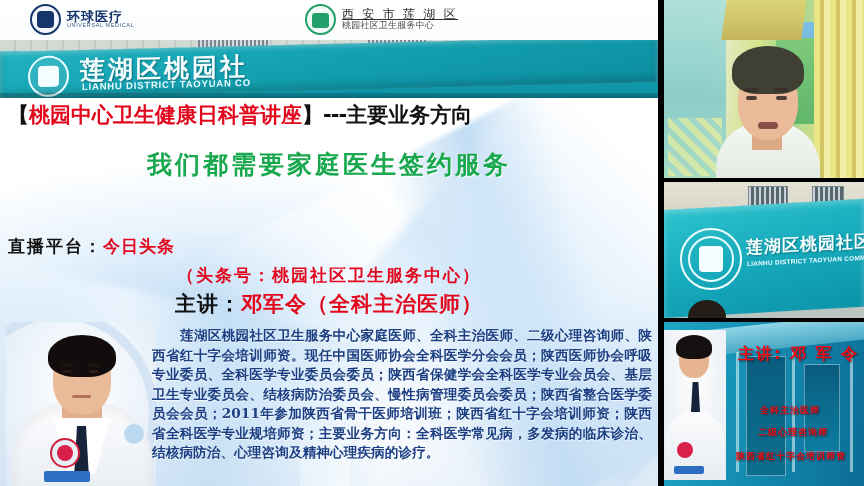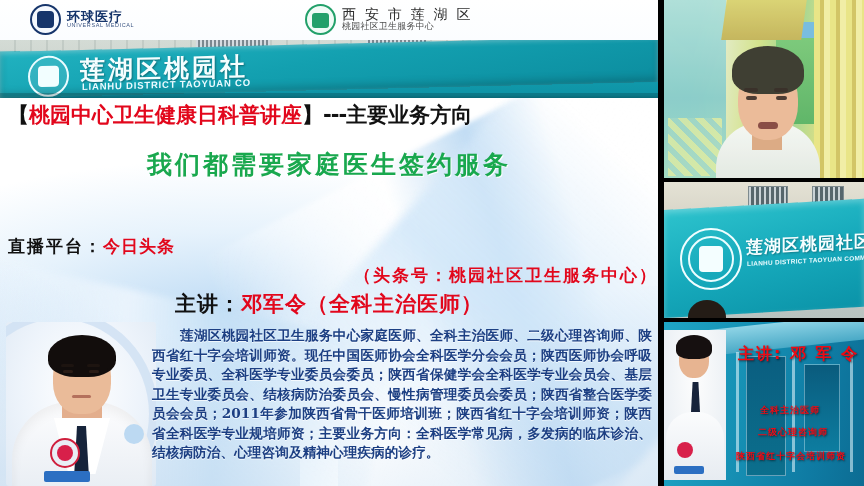--- a/index.html
+++ b/index.html
@@ -3,21 +3,21 @@
 <meta charset="utf-8">
 <style>
   html,body{margin:0;padding:0;background:#000;}
   body{width:864px;height:486px;overflow:hidden;
        font-family:"Liberation Sans","DejaVu Sans",sans-serif;}
 
   #stage{position:relative;width:864px;height:486px;background:#000;overflow:hidden;}
 
   
   #slide{position:absolute;left:0;top:0;width:658px;height:486px;overflow:hidden;
-         background:#ffffff;}
+         background:#ffffff;padding-left:12px;}
 
   
   #slide .swirl-a{position:absolute;left:-120px;top:110px;width:900px;height:420px;
       background:radial-gradient(ellipse 560px 210px at 38% 48%,
         rgba(188,218,244,.95) 0%, rgba(214,234,250,.6) 38%, rgba(255,255,255,0) 72%);}
   #slide .swirl-b{position:absolute;left:260px;top:120px;width:520px;height:380px;
       transform:rotate(-27deg);
       background:linear-gradient(100deg, rgba(255,255,255,0) 0%, rgba(255,255,255,.92) 34%,
         rgba(173,209,240,.75) 50%, rgba(255,255,255,.9) 64%, rgba(255,255,255,0) 100%);
       filter:blur(2px);}
@@ -47,21 +47,21 @@
       border-radius:50%;background:#1b5fa8;box-shadow:8px 7px 0 0 #2f86d4,-1px 11px 0 0 #4aa3e0;}
   .mk-green{border:2px solid #23a06a;background:#f0fbf6;}
   .mk-green::after{content:"";position:absolute;left:5px;top:7px;right:5px;bottom:5px;
       border-radius:3px;background:#23a06a;}
   .logo .txt{line-height:1.05;}
   .logo .cn{font-size:14px;font-weight:bold;letter-spacing:1px;white-space:nowrap;}
   .logo .en{font-size:5.5px;letter-spacing:.6px;white-space:nowrap;opacity:.85;}
   #logo1{left:30px;} #logo1 .cn{color:#16356b;font-size:13px;} #logo1 .en{color:#16356b;}
   #logo2{left:143px;} #logo2 .cn{color:#111;font-size:16px;} #logo2 .en{color:#111;font-size:6.5px;font-weight:bold;}
   #logo3{left:305px;}
-  #logo3 .cn{color:#2e2e2e;font-size:14px;letter-spacing:2.5px;font-weight:normal;}
+  #logo3 .cn{color:#2e2e2e;font-size:12px;letter-spacing:2.5px;font-weight:normal;text-decoration:underline;}
   #logo3 .en{color:#2e2e2e;font-size:9px;letter-spacing:.2px;}
 
   
   .banner{position:absolute;left:0;top:40px;width:658px;height:58px;overflow:hidden;z-index:5;
       background:linear-gradient(#cfd8d2 0%,#c9d2cc 18%,#17a7b4 19%,#0e93a6 95%,#0a7f90 100%);}
   .banner .wallbits{position:absolute;left:0;top:0;width:658px;height:13px;
       background:repeating-linear-gradient(90deg,#d8ded8 0 14px,#b9c2bd 14px 16px);opacity:.55;}
   .banner .win{position:absolute;top:0;height:13px;background:#8f9aa2;
       background-image:repeating-linear-gradient(90deg,#d5dbe0 0 2px,#7c8890 2px 4px);}
   .banner .sgn{position:absolute;left:0;top:12px;width:658px;height:46px;
@@ -96,21 +96,21 @@
 
   .infoline{position:absolute;z-index:6;font-size:17px;font-weight:bold;
       font-family:"DejaVu Sans",sans-serif;white-space:nowrap;}
   .infoline .lbl{color:#111;letter-spacing:2px;}
   .infoline .val{color:#e2071c;letter-spacing:1px;}
   #line-time{left:8px;top:207px;}
   #line-plat{left:8px;top:235px;}
 
   .redline{position:absolute;z-index:6;color:#e2071c;font-weight:bold;white-space:nowrap;
       font-family:"DejaVu Sans",sans-serif;}
-  #line-acct{left:0;top:264px;width:658px;text-align:right;font-size:17px;letter-spacing:2px;}
+  #line-acct{left:0;top:264px;width:658px;text-align:center;font-size:17px;letter-spacing:2px;}
   #line-host{left:0;top:290px;width:658px;text-align:center;font-size:21px;letter-spacing:1px;}
   #line-host .k{color:#111;}
 
   
   .portrait{position:absolute;left:6px;top:322px;width:150px;height:164px;z-index:6;
       overflow:hidden;border-radius:3px;}
   .portrait .bg{position:absolute;inset:0;
       background:radial-gradient(ellipse at 50% 40%,#ffffff 0%,#eef4fb 55%,#dfe9f4 100%);}
   .portrait .arc{position:absolute;left:-46px;top:-12px;width:180px;height:190px;
       border-radius:50%;border:9px solid rgba(206,224,242,.8);}

